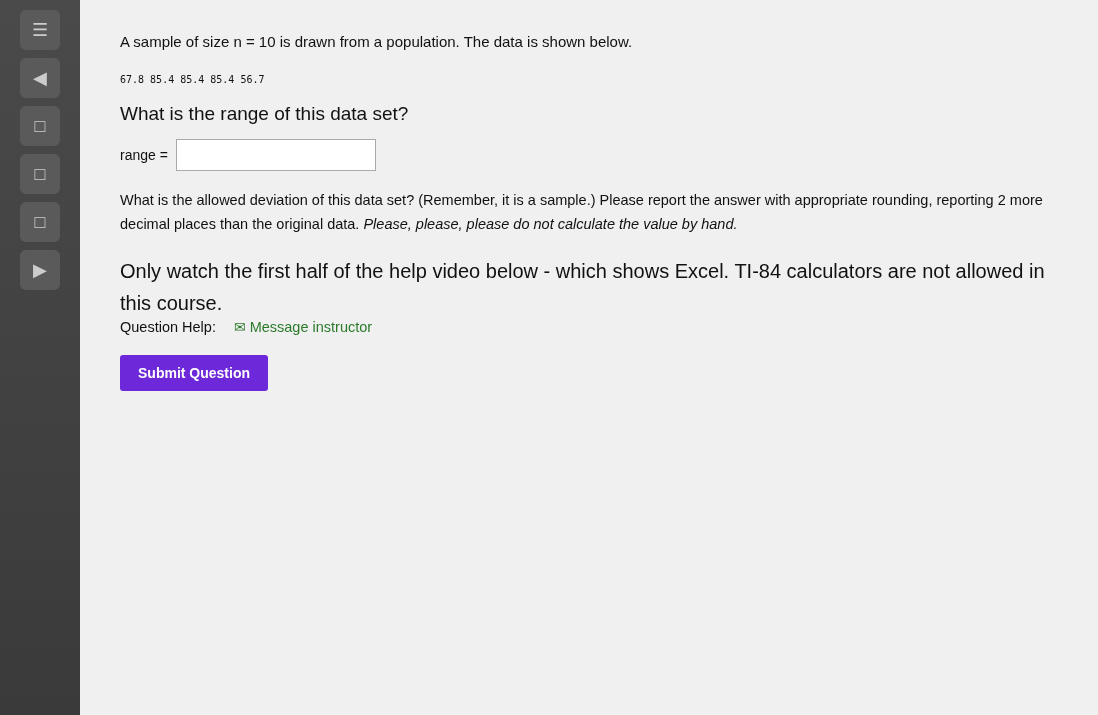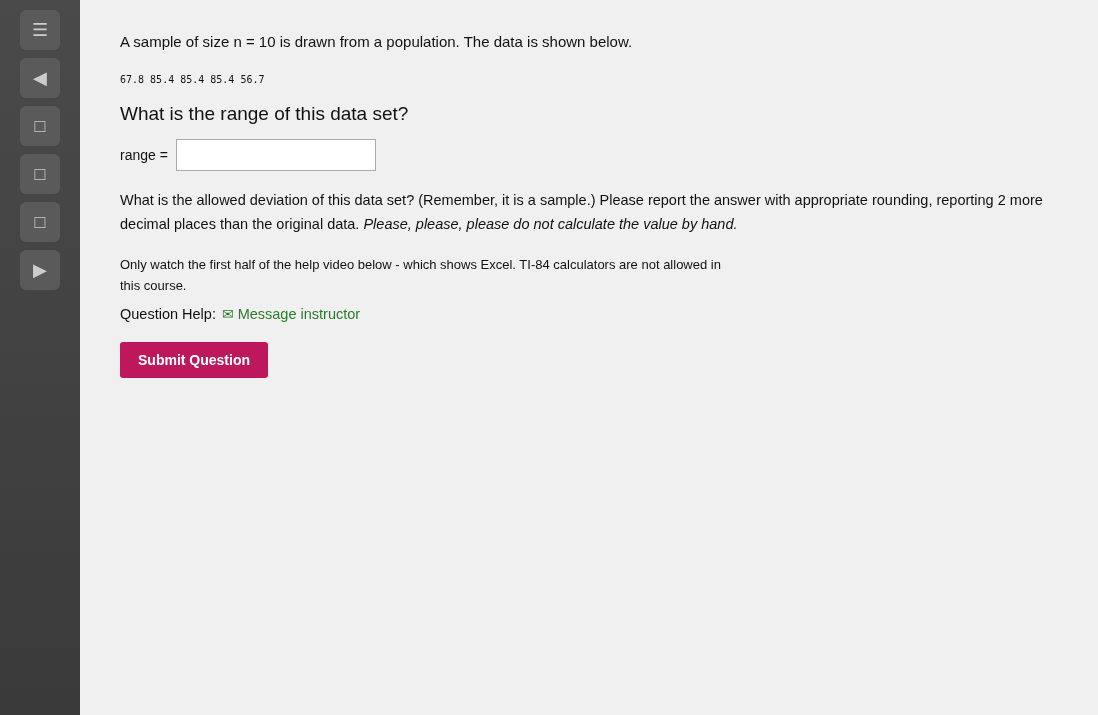--- a/index.html
+++ b/index.html
@@ -98,30 +98,30 @@
       color: #111;
       line-height: 1.65;
       margin-bottom: 18px;
     }
 
     .italic-text {
       font-style: italic;
     }
 
     .help-text {
-      font-size: 13px;
+      font-size: 20px;
       color: #111;
       line-height: 1.6;
-      margin-bottom: 10px;
+      margin-bottom: 0;
     }
 
     .question-help-row {
       display: flex;
       align-items: center;
-      gap: 6px;
+      gap: 18px;
       font-size: 14.5px;
       color: #111;
       margin-bottom: 20px;
     }
 
     .message-instructor-link {
       color: #2b7a2b;
       text-decoration: none;
       font-size: 14.5px;
       display: flex;
@@ -129,21 +129,21 @@
       gap: 4px;
       cursor: pointer;
     }
 
     .mail-icon {
       color: #2b7a2b;
       font-size: 14px;
     }
 
     .submit-btn {
-      background: #be185d;
+      background: #6d28d9;
       color: #fff;
       border: none;
       padding: 10px 18px;
       font-size: 14px;
       font-weight: bold;
       cursor: pointer;
       border-radius: 3px;
     }
   </style>
 </head>

